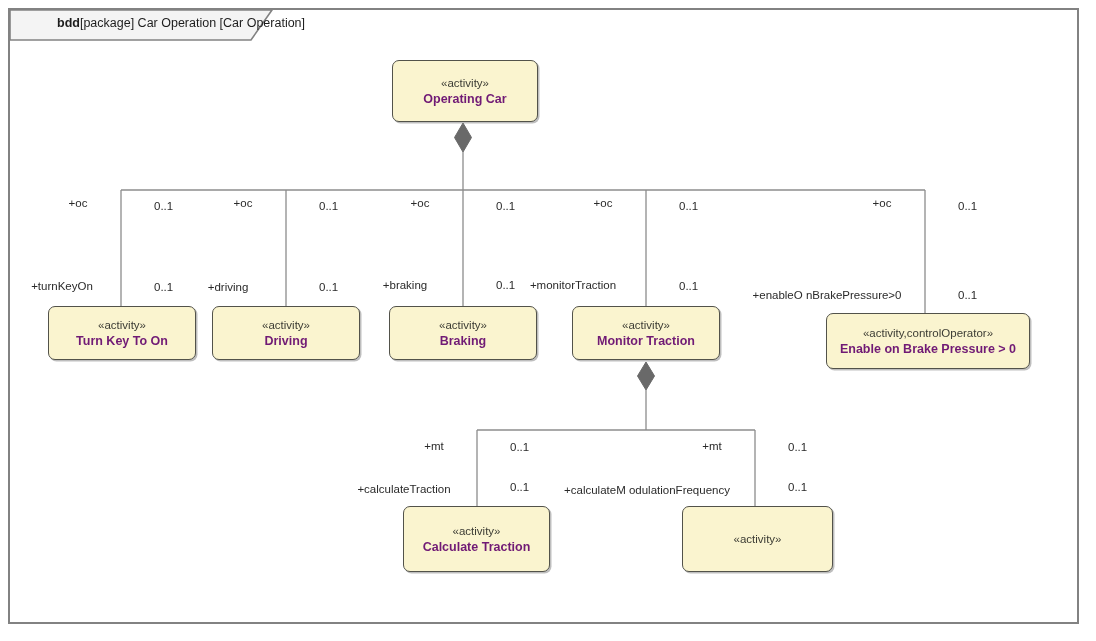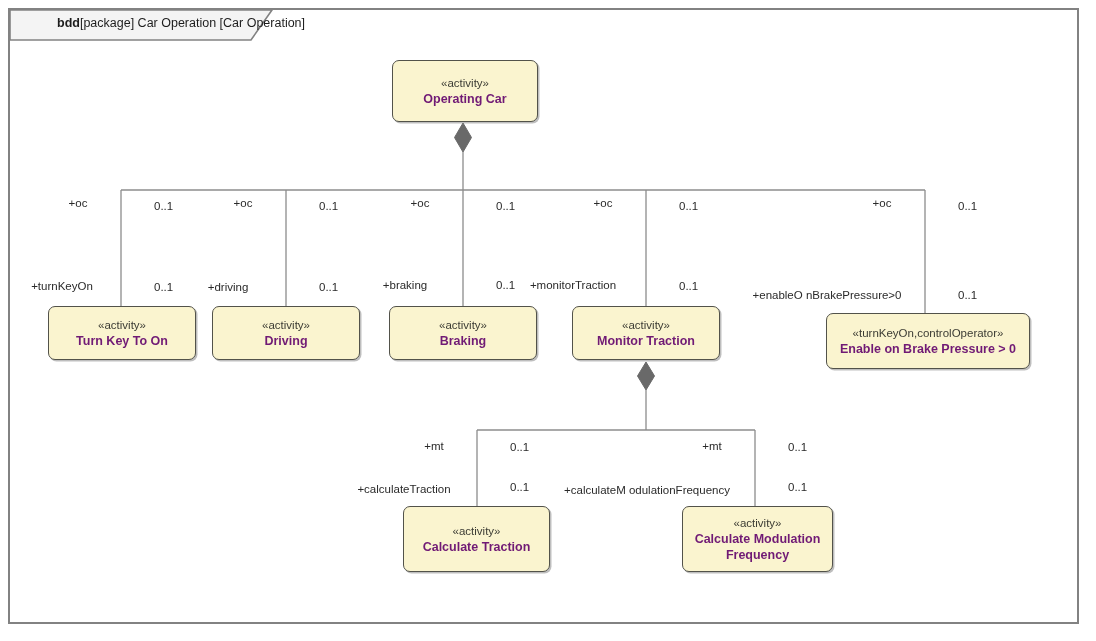--- a/index.html
+++ b/index.html
@@ -79,32 +79,31 @@
     <div class="stereo">«activity»</div>
     <div class="nname">Braking</div>
   </div>
 
   <div class="node" style="left:572px;top:306px;width:148px;height:54px">
     <div class="stereo">«activity»</div>
     <div class="nname">Monitor Traction</div>
   </div>
 
   <div class="node" style="left:826px;top:313px;width:204px;height:56px">
-    <div class="stereo">«turnKeyOn,controlOperator»</div>
+    <div class="stereo">«activity,controlOperator»</div>
     <div class="nname">Enable on Brake Pressure &gt; 0</div>
   </div>
 
   <div class="node" style="left:403px;top:506px;width:147px;height:66px">
     <div class="stereo">«activity»</div>
     <div class="nname">Calculate Traction</div>
   </div>
 
   <div class="node" style="left:682px;top:506px;width:151px;height:66px">
     <div class="stereo">«activity»</div>
-    <div class="nname">Calculate Modulation Frequency</div>
   </div>
 
   <div class="lbl role" style="left:43px;top:197px;width:70px">+oc</div>
   <div class="lbl mult" style="left:130px;top:200px">0..1</div>
   <div class="lbl role" style="left:12px;top:280px;width:100px">+turnKeyOn</div>
   <div class="lbl mult" style="left:130px;top:281px">0..1</div>
 
   <div class="lbl role" style="left:208px;top:197px;width:70px">+oc</div>
   <div class="lbl mult" style="left:295px;top:200px">0..1</div>
   <div class="lbl role" style="left:178px;top:281px;width:100px">+driving</div>

